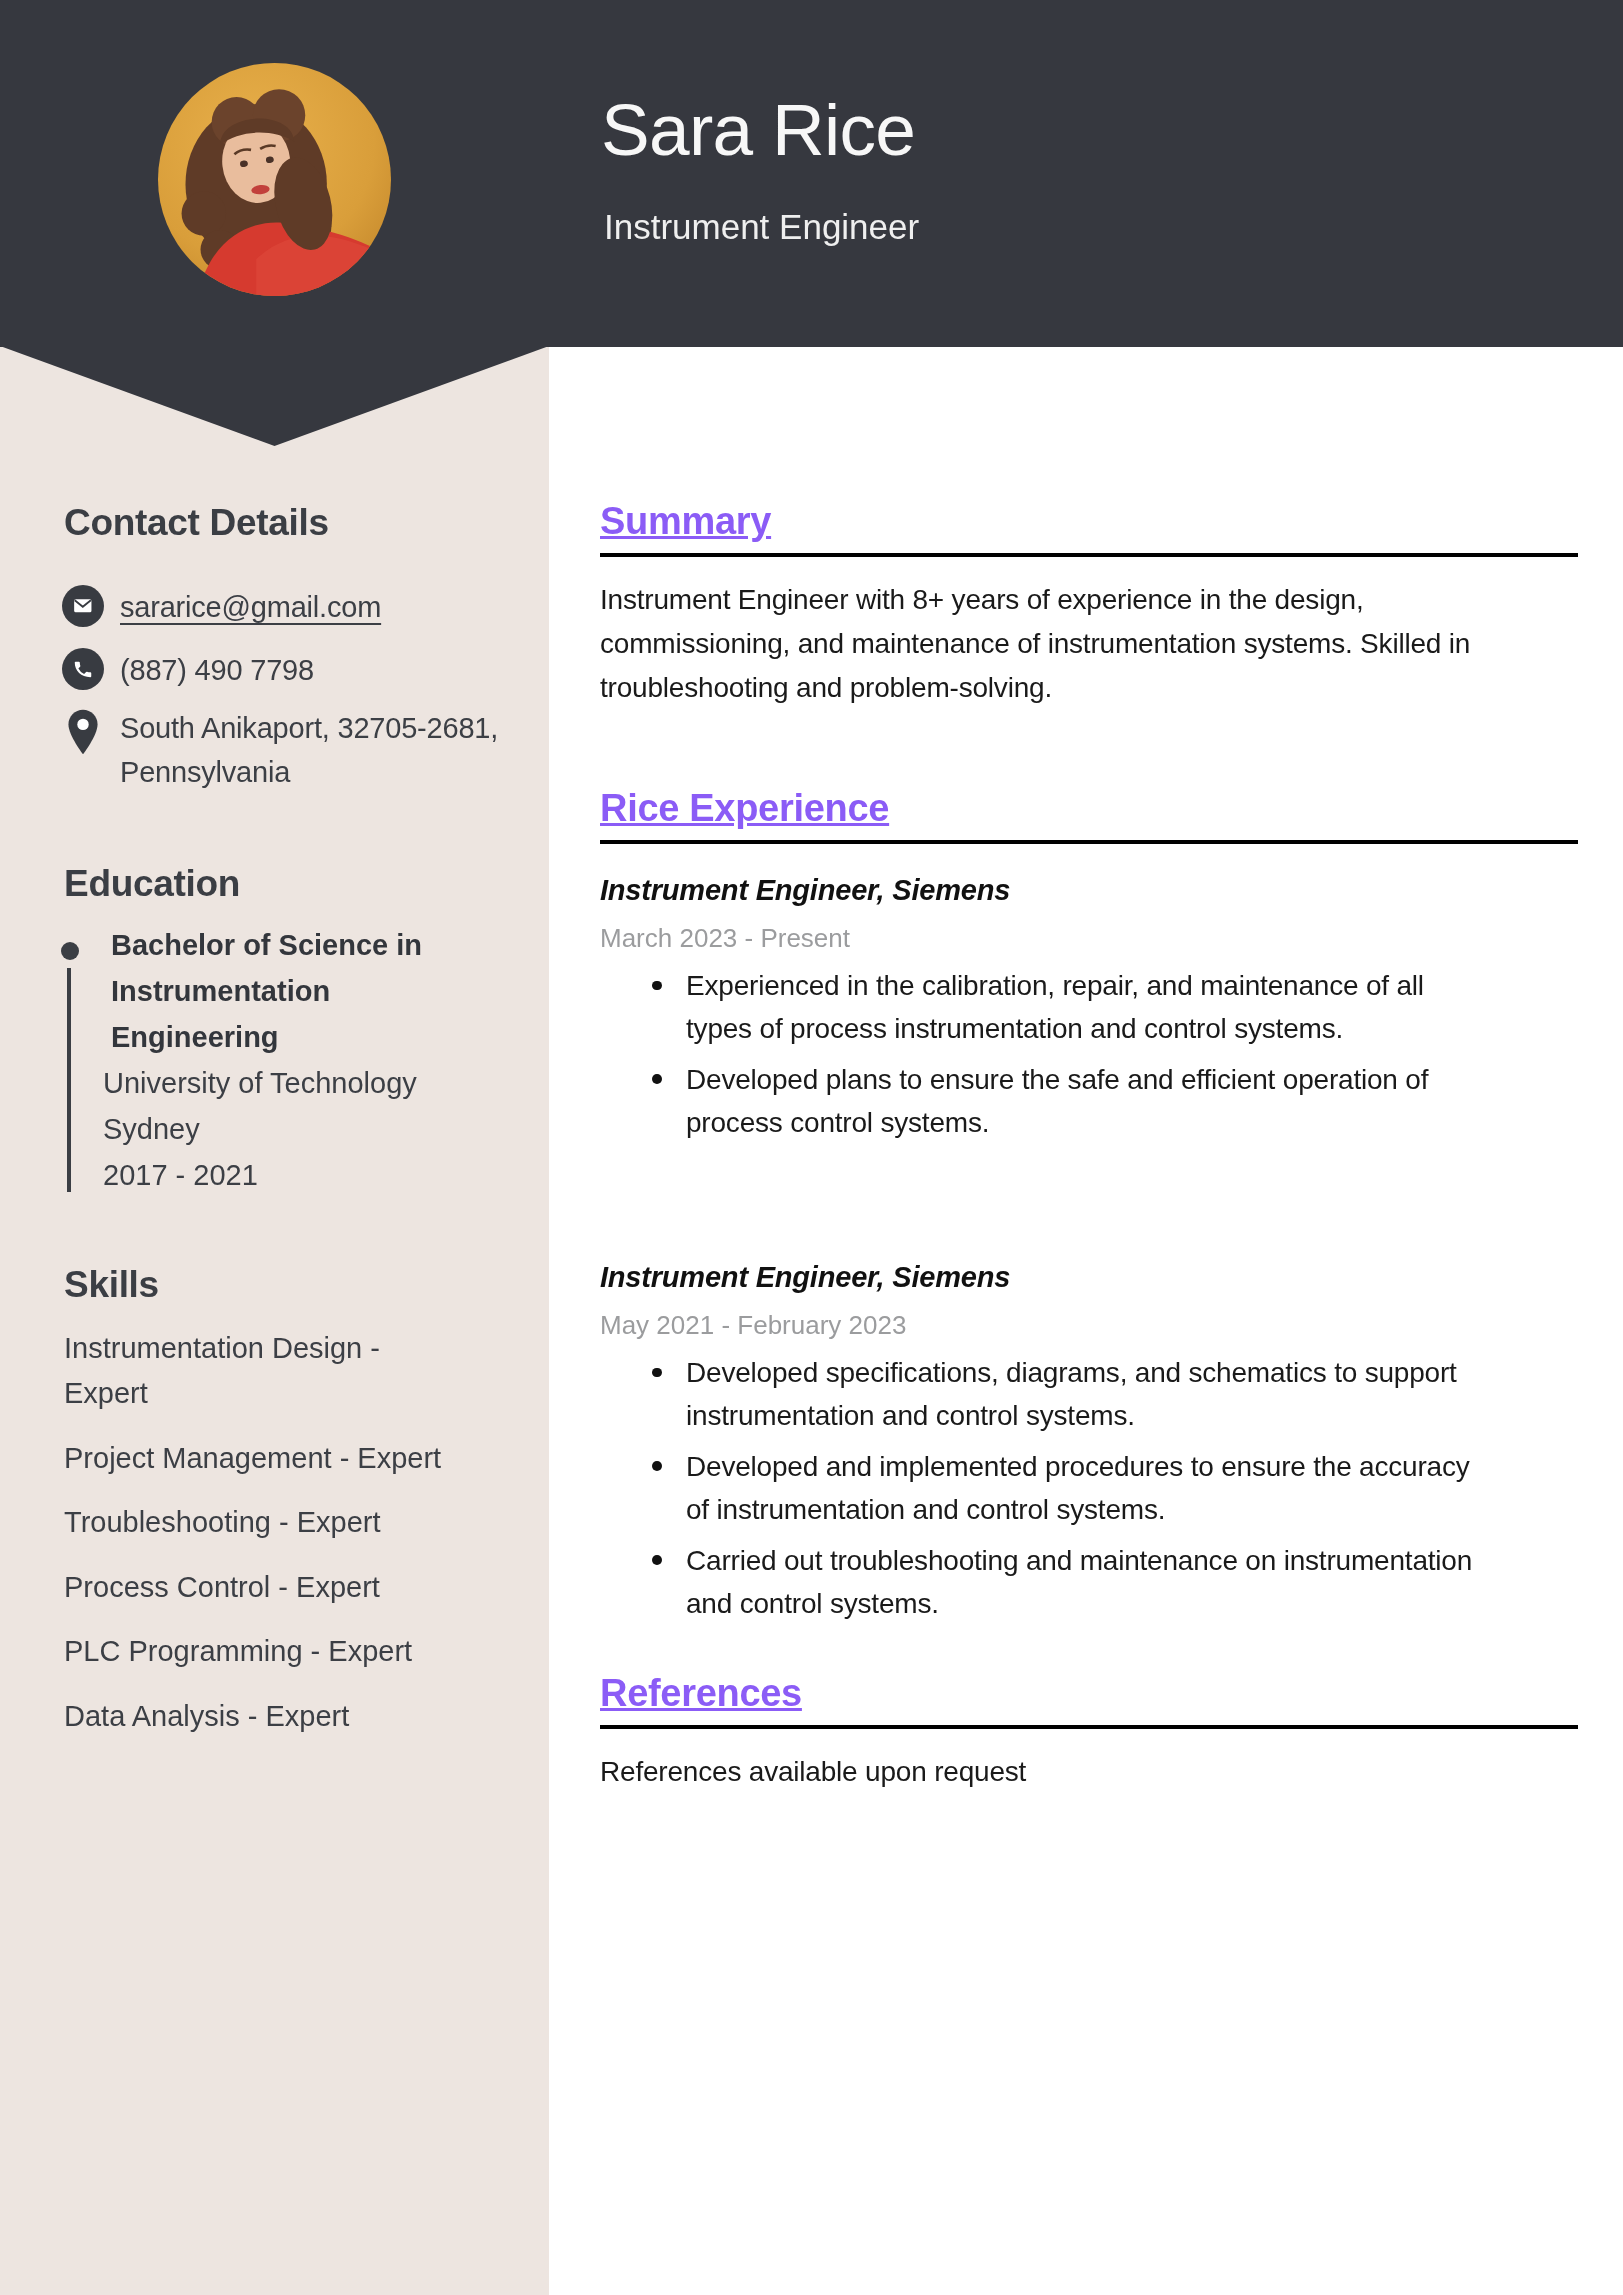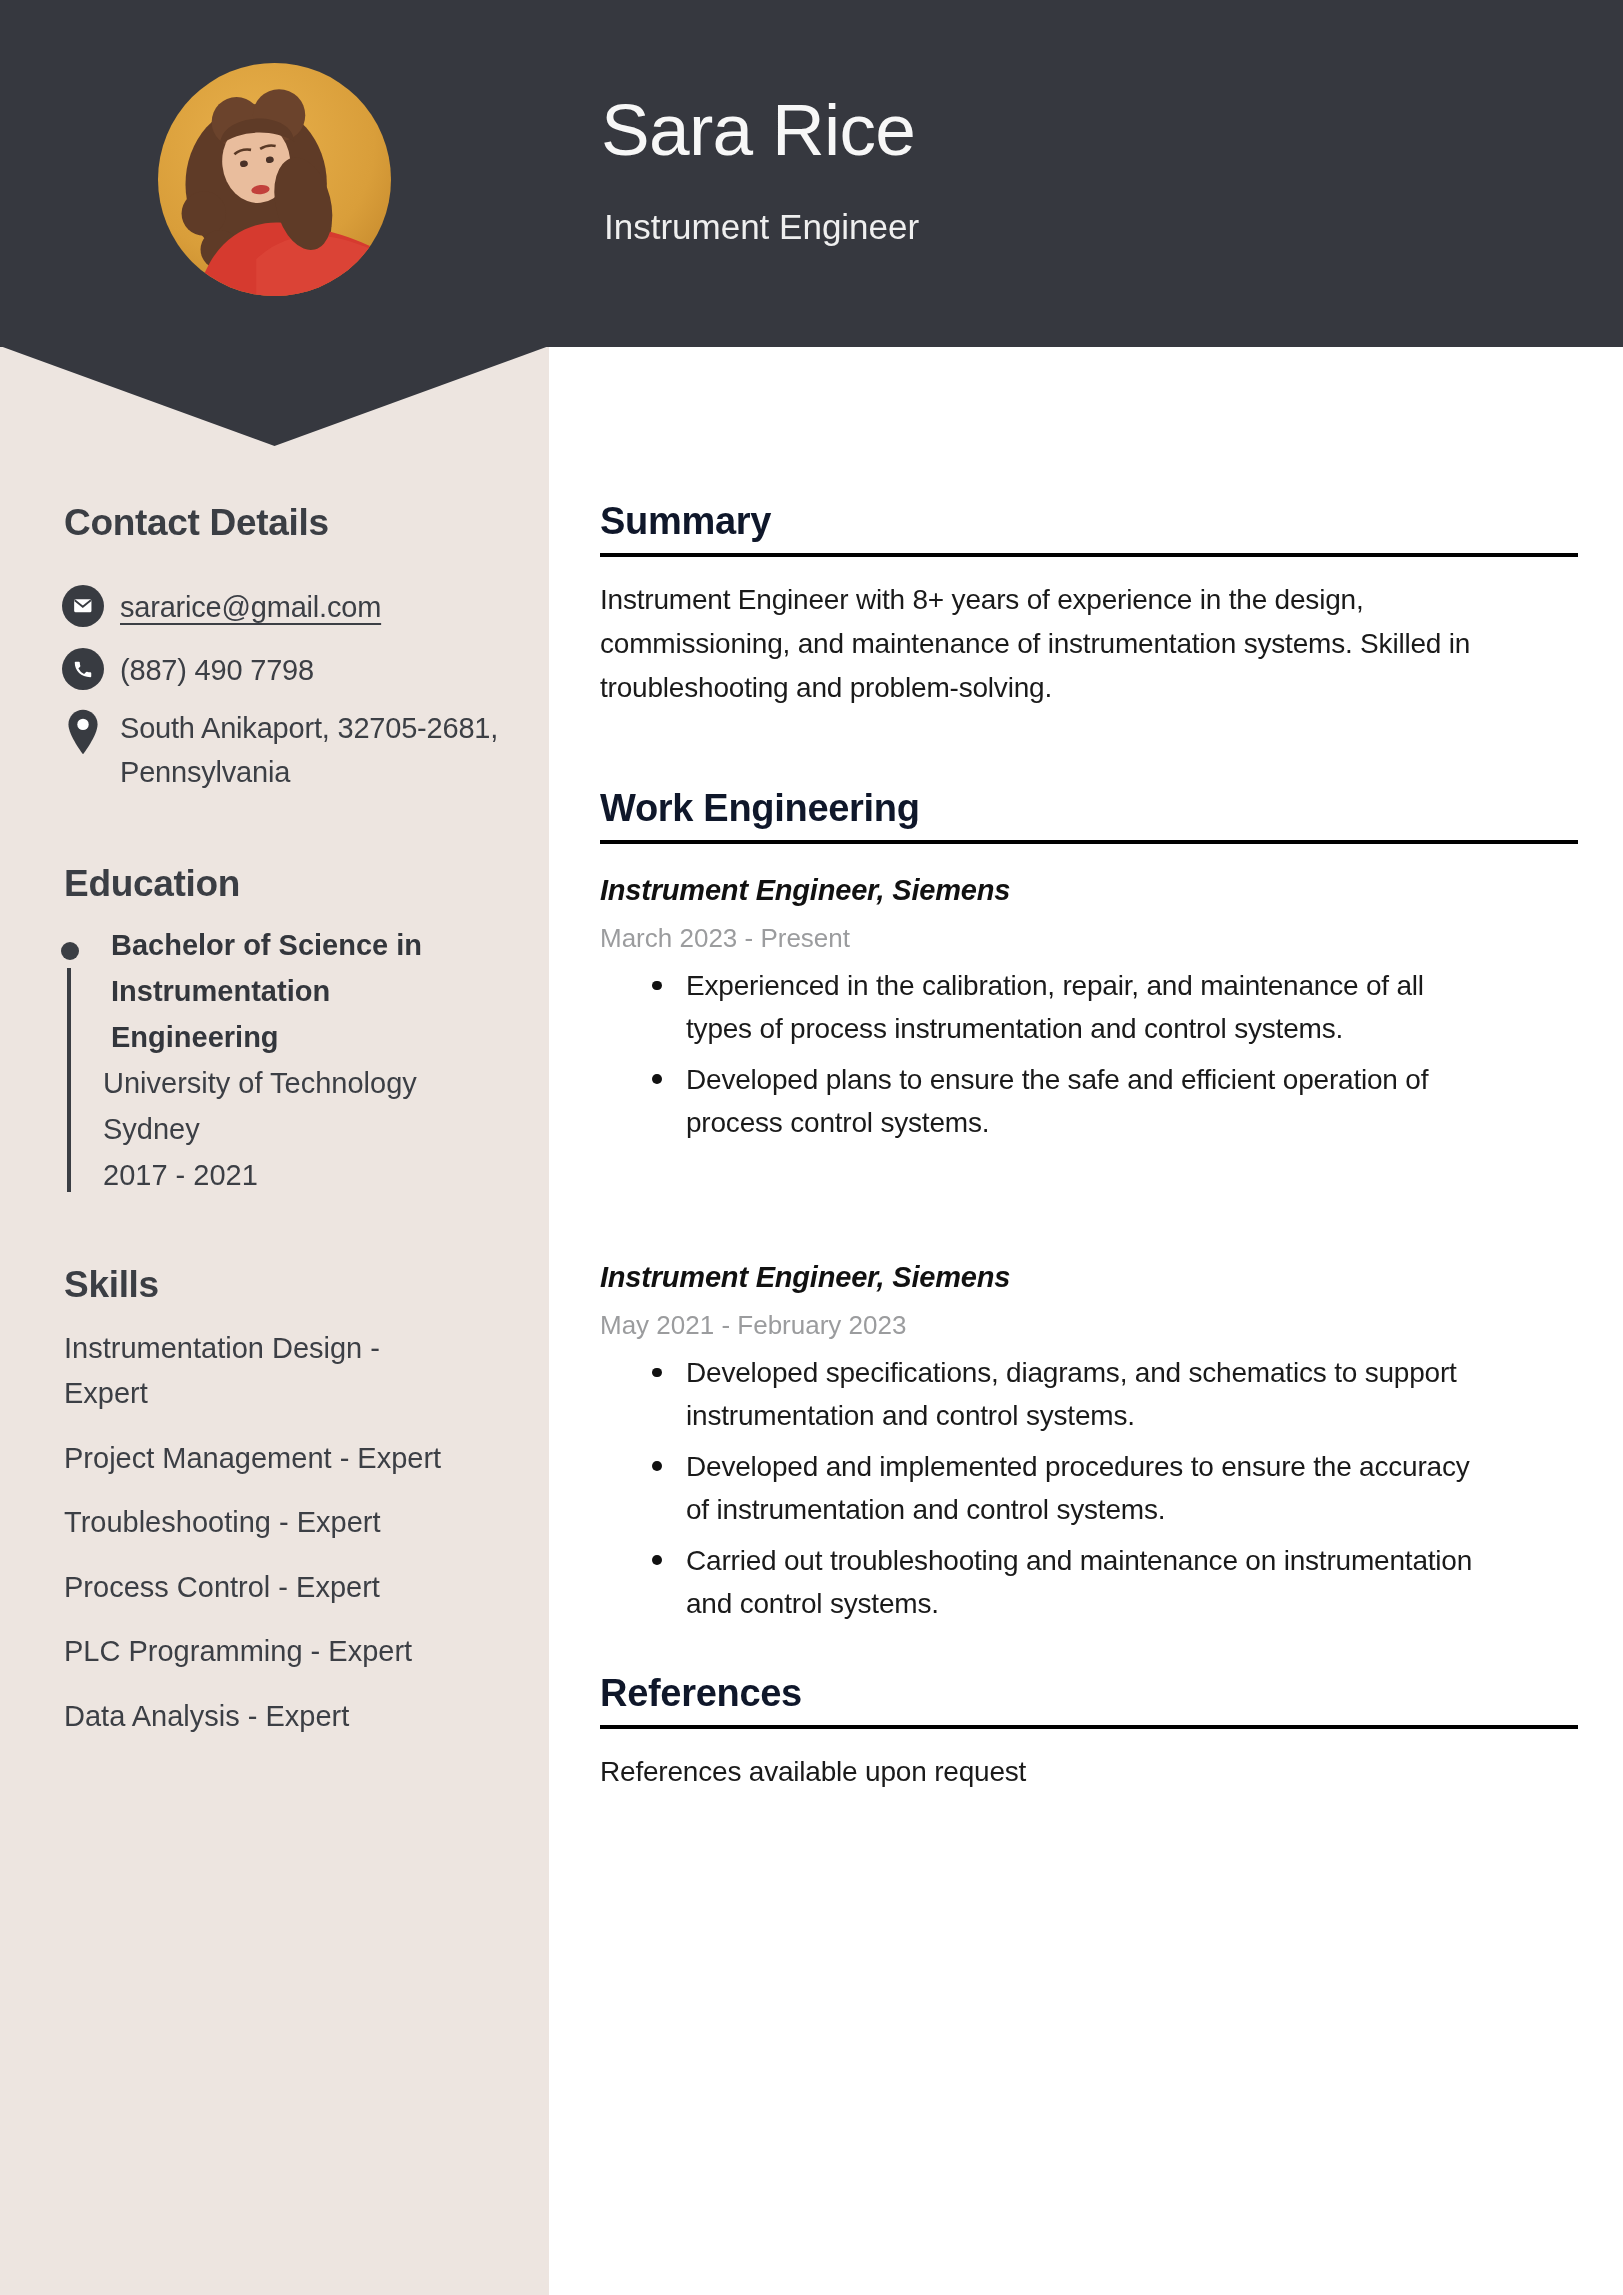--- a/index.html
+++ b/index.html
@@ -71,22 +71,22 @@
 
   
   .main-sec { position:absolute; left:600px; width:978px; }
   #summary-sec { top:500px; }
   #work-sec    { top:787px; }
   #job-0       { top:873px; }
   #job-1       { top:1260px; }
   #refs-sec    { top:1672px; }
 
   .m-heading {
-    font-size:38px; font-weight:700; color:#0f172a;
-    line-height:42px; letter-spacing:-0.3px; white-space:nowrap;
+    font-size:38px; font-weight:700; color:#8b5cf6;
+    line-height:42px; letter-spacing:-0.3px; white-space:nowrap;text-decoration:underline;
   }
   .rule { height:4.6px; background:#000000; margin-top:10.5px; }
 
   .summary-text, .refs-text {
     margin-top:21px; font-size:28px; line-height:44px; color:#1A1A1A;
     letter-spacing:-0.2px; white-space:pre-line;
   }
 
   .job-title { font-size:29px; font-weight:700; color:#111111; line-height:35px; letter-spacing:-0.2px; white-space:nowrap;font-style:italic; }
   .job-dates { margin-top:14px; font-size:26px; color:#9B9C9E; line-height:33px; white-space:nowrap; }
@@ -204,21 +204,21 @@
 
   <div class="main-sec" id="summary-sec">
     <div class="m-heading">Summary</div>
     <div class="rule"></div>
     <div class="summary-text">Instrument Engineer with 8+ years of experience in the design,
 commissioning, and maintenance of instrumentation systems. Skilled in
 troubleshooting and problem-solving.</div>
   </div>
 
   <div class="main-sec" id="work-sec">
-    <div class="m-heading">Work Engineering</div>
+    <div class="m-heading">Rice Experience</div>
     <div class="rule"></div>
   </div>
 
   <div class="main-sec" id="job-0">
     <div class="job-title">Instrument Engineer, Siemens</div>
     <div class="job-dates">March 2023 - Present</div>
     <ul class="job-bullets">
       <li><span class="bullet-marker"></span><span>Experienced in the calibration, repair, and maintenance of all
 types of process instrumentation and control systems.</span></li>
       <li><span class="bullet-marker"></span><span>Developed plans to ensure the safe and efficient operation of

